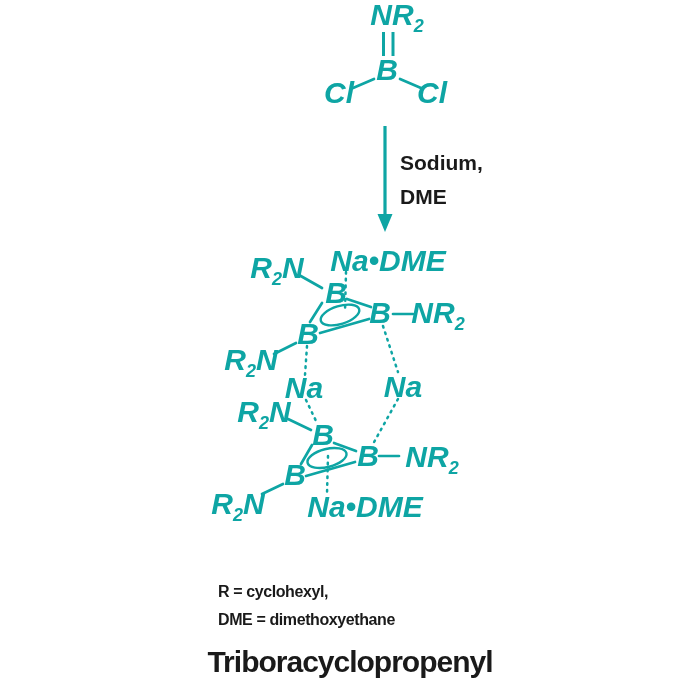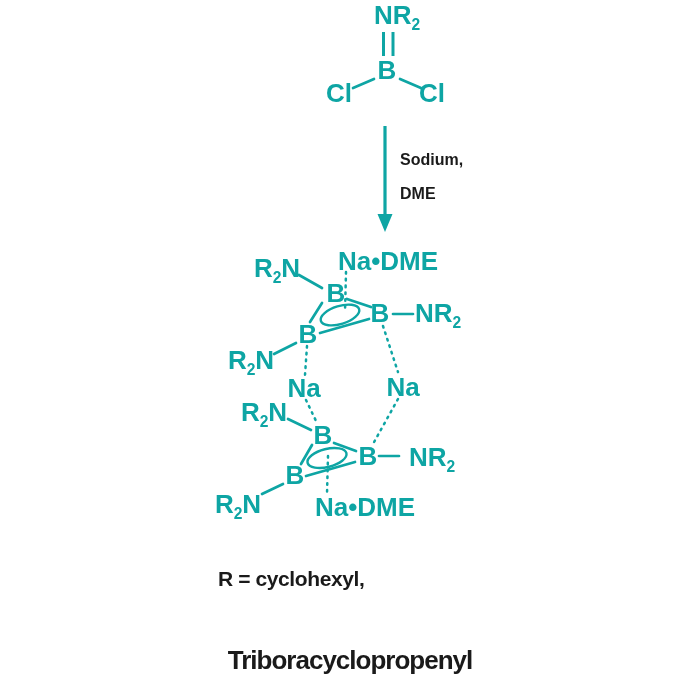--- a/index.html
+++ b/index.html
@@ -17,26 +17,26 @@
   .bond{stroke:var(--teal);stroke-width:2.7;stroke-linecap:round;fill:none;}
   .dbond{stroke:var(--teal);stroke-width:3;stroke-linecap:butt;fill:none;}
   .dotted{stroke:var(--teal);stroke-width:2.5;stroke-linecap:round;
           stroke-dasharray:1.6 5.2;fill:none;}
   .ring-ellipse{stroke:var(--teal);stroke-width:2.4;fill:none;}
   .arrow-line{stroke:var(--teal);stroke-width:3.2;stroke-linecap:butt;fill:none;}
   .arrow-head{fill:var(--teal);stroke:none;}
   .lbl{position:absolute;white-space:nowrap;font-weight:700;line-height:1;}
   .center{transform:translate(-50%,-50%);}
   .cx{transform:translateX(-50%);}
-  .teal{color:var(--teal);font-size:26px;}
+  .teal{color:var(--teal);font-size:30px;font-style:italic;}
   .black{color:var(--ink);}
   .lbl sub{font-size:0.6em;line-height:0;}
-  .rxn-label{font-size:16px;}
-  .legend{font-size:21px;letter-spacing:-0.4px;}
-  .title{font-size:26px;letter-spacing:-1px;}
+  .rxn-label{font-size:21px;}
+  .legend{font-size:16px;letter-spacing:-0.4px;margin-top:16px;}
+  .title{font-size:30px;letter-spacing:-1px;}
 </style>
 </head>
 <body>
 
 <div class="stage">
 
   <svg class="scheme-svg" width="700" height="700" viewBox="0 0 700 700">
 
     <g>
       <line class="dbond" x1="383.5" y1="32" x2="383.5" y2="56"></line>
@@ -101,16 +101,17 @@
 
   <div class="lbl teal center" style="left:264px;top:412px"><span>R</span><sub>2</sub><span>N</span></div>
   <div class="lbl teal center" style="left:323px;top:435px">B</div>
   <div class="lbl teal center" style="left:368px;top:456px">B</div>
   <div class="lbl teal center" style="left:432px;top:457px"><span>NR</span><sub>2</sub></div>
   <div class="lbl teal center" style="left:295px;top:475px">B</div>
   <div class="lbl teal center" style="left:238px;top:504px"><span>R</span><sub>2</sub><span>N</span></div>
   <div class="lbl teal center" style="left:365px;top:507px">Na•DME</div>
 
   <div class="lbl black legend" style="left:218px;top:568px">R = cyclohexyl,</div>
+  <div class="lbl black legend" style="left:218px;top:596px">DME = dimethoxyethane</div>
 
   <div class="lbl black title cx" style="left:350px;top:647px">Triboracyclopropenyl</div>
 
 </div>
 
 </body></html>

